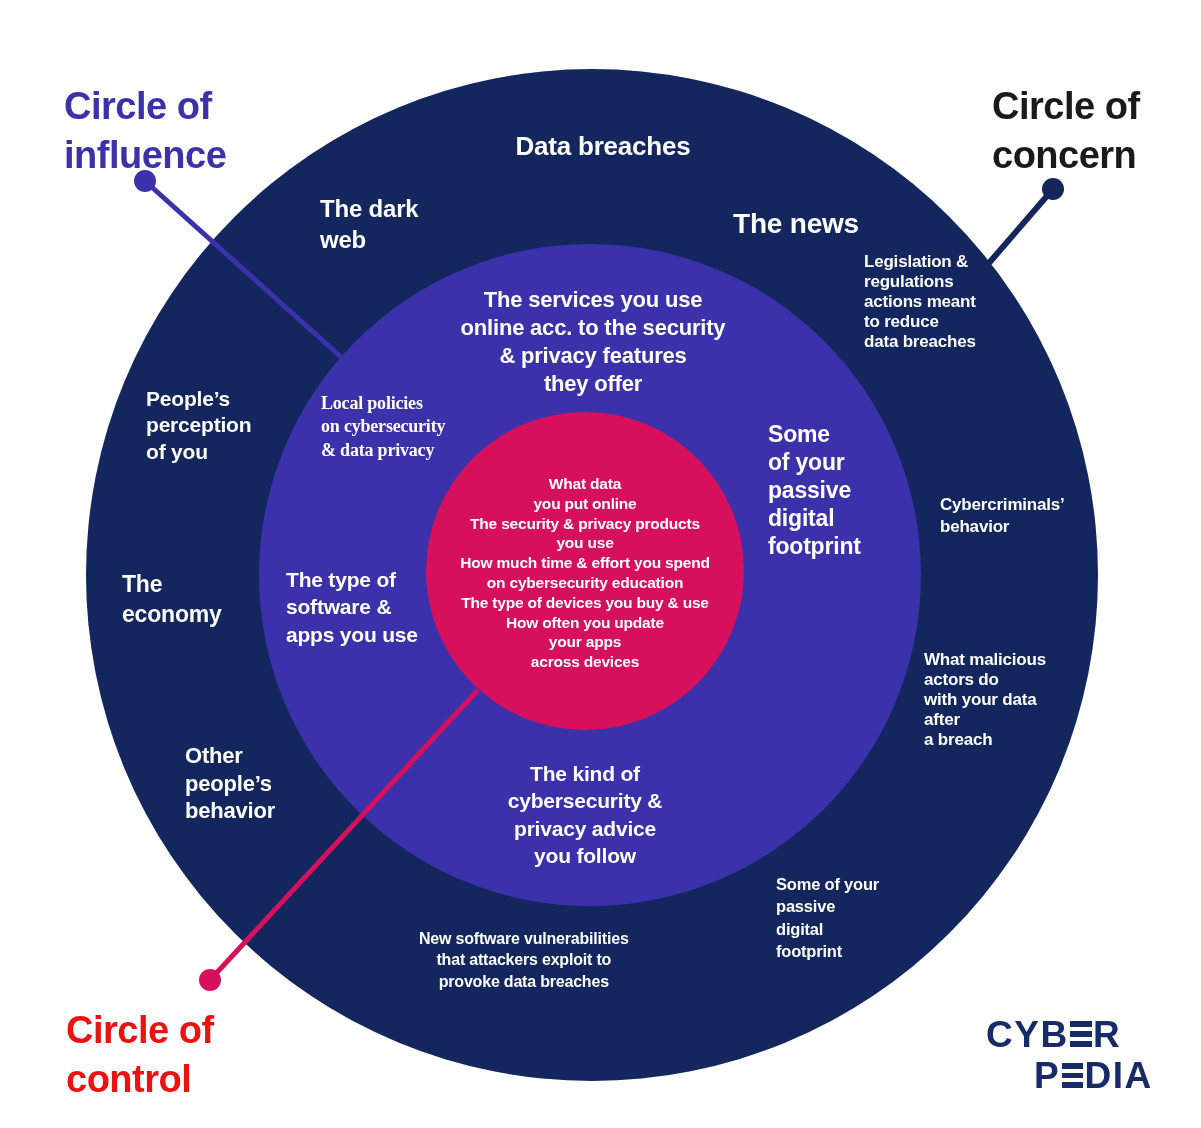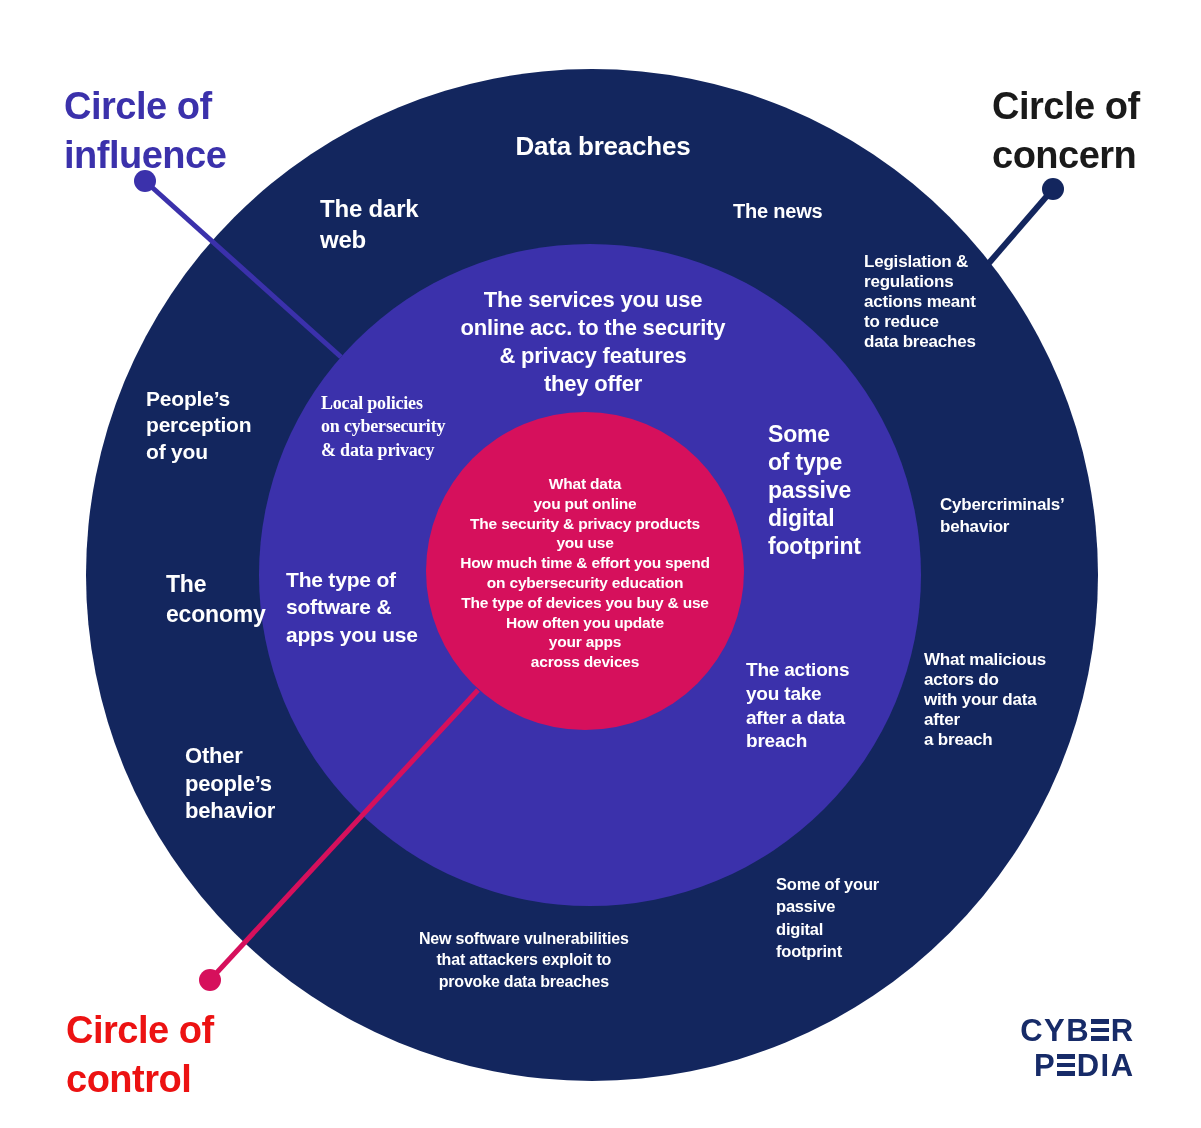--- a/index.html
+++ b/index.html
@@ -42,21 +42,21 @@
   }
   .overlay{position:absolute;left:0;top:0;pointer-events:none;}
   .ln-influence{stroke:var(--purple);stroke-width:5;}
   .dot-influence{fill:var(--purple);}
   .ln-concern{stroke:var(--navy);stroke-width:6;}
   .dot-concern{fill:var(--navy);}
   .ln-control{stroke:var(--crimson);stroke-width:5;}
   .dot-control{fill:var(--crimson);}
   .logo{
     position:absolute;left:986px;top:1014px;color:var(--logo);
-    font-weight:bold;font-size:31px;line-height:1.12;letter-spacing:1.5px;text-align:right;
+    font-weight:bold;font-size:37px;line-height:1.12;letter-spacing:1.5px;
   }
   .logo-line2{margin-left:48px;}
   .bar-e{
     display:inline-block;width:0.58em;height:0.70em;margin:0 0.04em;
     background:linear-gradient(to bottom,
       var(--logo) 0 22%, transparent 22% 39%,
       var(--logo) 39% 61%, transparent 61% 78%,
       var(--logo) 78% 100%);
   }
 </style>
@@ -73,32 +73,32 @@
     <circle class="dot-influence" cx="145" cy="181" r="11"></circle>
     <line class="ln-concern" x1="1053" y1="189" x2="989" y2="263"></line>
     <circle class="dot-concern" cx="1053" cy="189" r="11"></circle>
     <line class="ln-control" x1="478" y1="690" x2="210" y2="980"></line>
     <circle class="dot-control" cx="210" cy="980" r="11"></circle>
   </svg>
 
   <div class="txt center" style="left:453px;top:131px;width:300px;font-size:26px;">Data breaches</div>
   <div class="txt" style="left:320px;top:193px;font-size:24px;line-height:1.3;">The dark
 web</div>
-  <div class="txt" style="left:733px;top:200px;font-size:20px;">The news</div>
+  <div class="txt" style="left:733px;top:208px;font-size:28px;">The news</div>
   <div class="txt" style="left:864px;top:252px;font-size:17px;line-height:1.18;">Legislation &amp;
 regulations
 actions meant
 to reduce
 data breaches</div>
   <div class="txt" style="left:146px;top:386px;font-size:21px;line-height:1.25;">People’s
 perception
 of you</div>
   <div class="txt" style="left:940px;top:494px;font-size:17px;line-height:1.3;">Cybercriminals’
 behavior</div>
-  <div class="txt" style="left:122px;top:570px;font-size:23px;line-height:1.3;margin-left:44px;">The
+  <div class="txt" style="left:122px;top:570px;font-size:23px;line-height:1.3;">The
 economy</div>
   <div class="txt" style="left:924px;top:650px;font-size:17px;line-height:1.18;">What malicious
 actors do
 with your data
 after
 a breach</div>
   <div class="txt" style="left:185px;top:742px;font-size:22px;line-height:1.25;">Other
 people’s
 behavior</div>
   <div class="txt" style="left:776px;top:873px;font-size:16.5px;line-height:1.35;">Some of your
@@ -110,31 +110,31 @@
 provoke data breaches</div>
 
   <div class="txt center" style="left:443px;top:286px;width:300px;font-size:22px;line-height:1.28;">The services you use
 online acc. to the security
 &amp; privacy features
 they offer</div>
   <div class="txt" style="left:321px;top:392px;font-size:18px;line-height:1.3;font-family:Liberation Serif, serif;">Local policies
 on cybersecurity
 &amp; data privacy</div>
   <div class="txt" style="left:768px;top:420px;font-size:23px;line-height:1.22;">Some
-of type
+of your
 passive
 digital
 footprint</div>
   <div class="txt" style="left:286px;top:566px;font-size:21px;line-height:1.3;">The type of
 software &amp;
 apps you use</div>
-  <div class="txt" style="left:746px;top:658px;font-size:19px;line-height:1.25;">The actions
-you take
-after a data
-breach</div>
+  <div class="txt center" style="left:435px;top:760px;width:300px;font-size:21px;line-height:1.3;">The kind of
+cybersecurity &amp;
+privacy advice
+you follow</div>
 
   <div class="circle circle-inner">
     <div class="inner-item">What data
 you put online</div>
     <div class="inner-item">The security &amp; privacy products
 you use</div>
     <div class="inner-item">How much time &amp; effort you spend
 on cybersecurity education</div>
     <div class="inner-item">The type of devices you buy &amp; use</div>
     <div class="inner-item">How often you update

